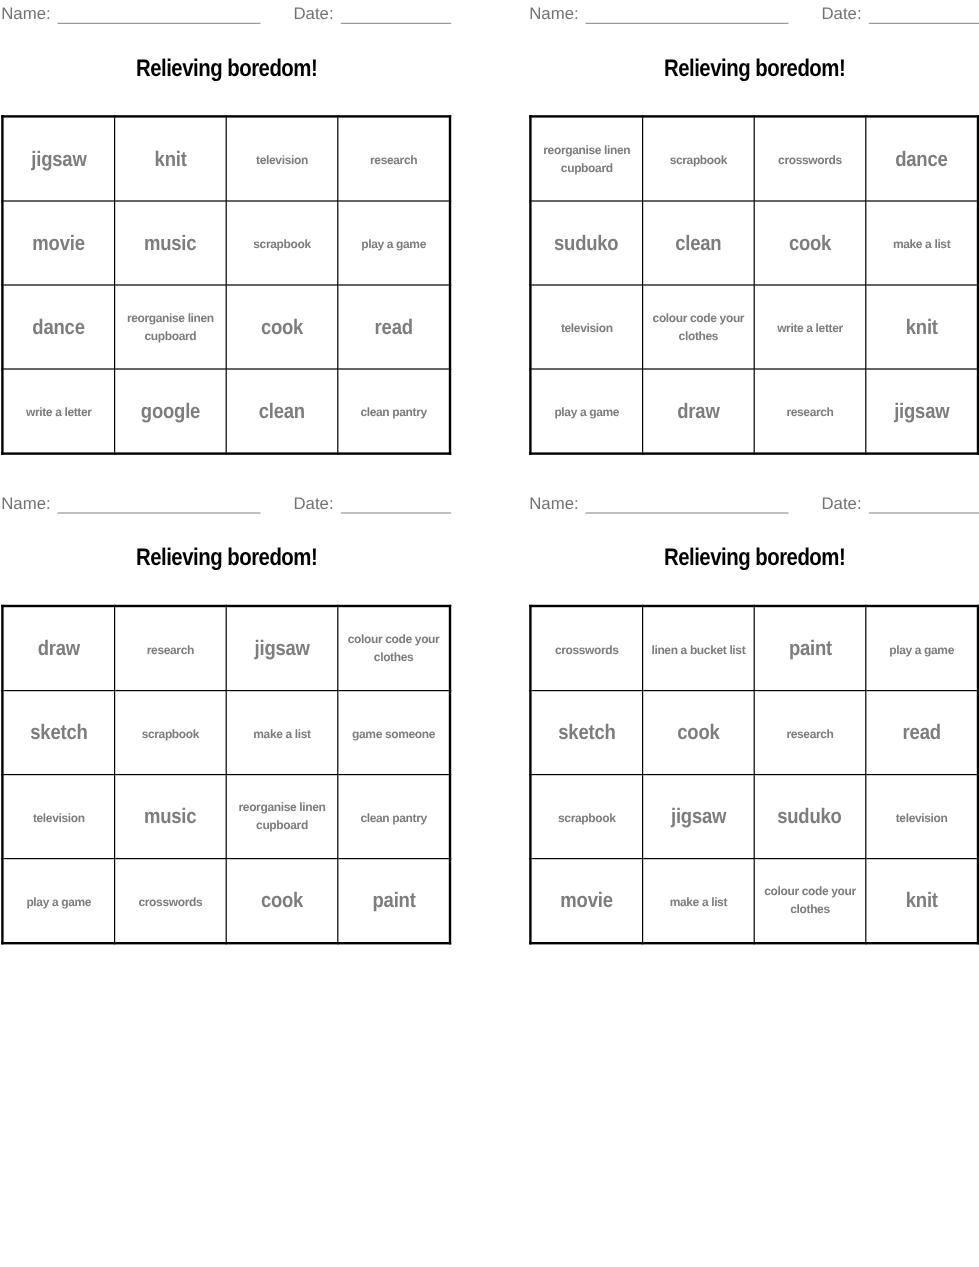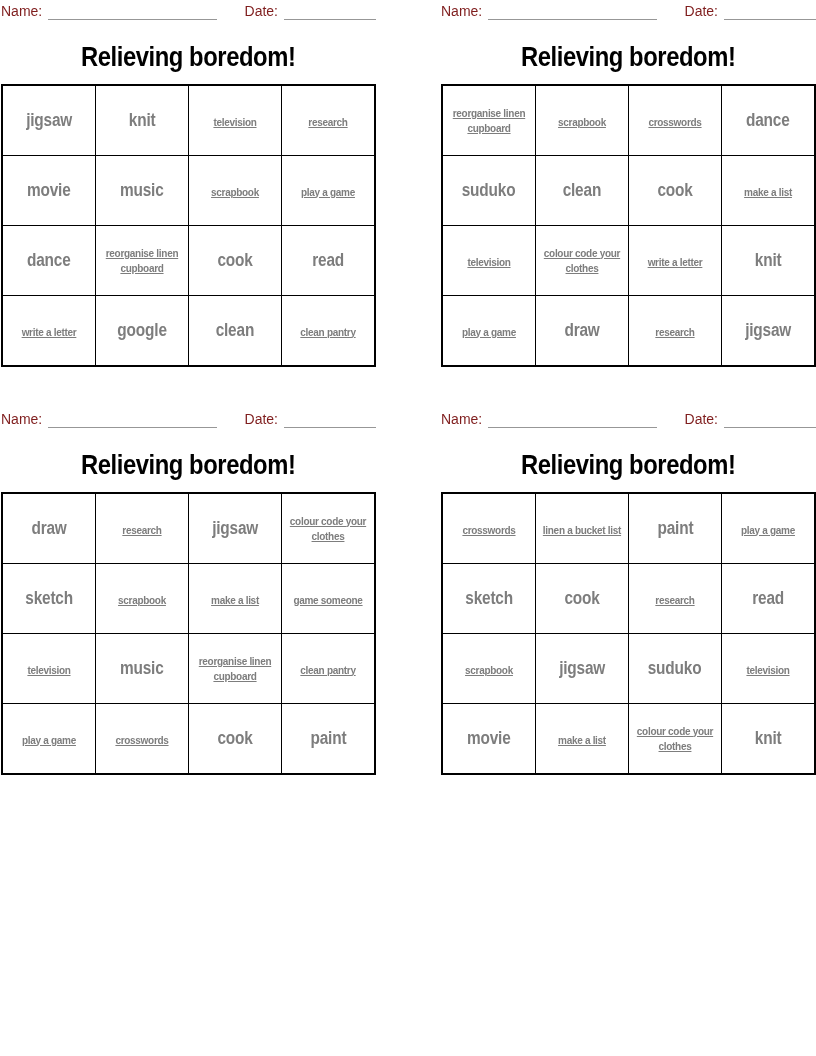--- a/index.html
+++ b/index.html
@@ -20,54 +20,54 @@
   }
   .card.pos-tl { left: 1px;   top: 3px; }
   .card.pos-tr { left: 441px; top: 3px; }
   .card.pos-bl { left: 1px;   top: 411px; }
   .card.pos-br { left: 441px; top: 411px; }
 
   .meta {
     display: flex;
     align-items: flex-end;
     font-size: 14px;
-    color: #7f1d1d;
+    color: #737373;
     height: 17px;
     line-height: 17px;
   }
   .blank-line {
     display: inline-block;
     border-bottom: 1.5px solid #979797;
     height: 14px;
   }
   .name-line { width: 169px; margin-left: 6px; }
   .date-line { width: 92px;  margin-left: 6px; }
   .meta-spacer { flex: 1; }
 
   .title {
     margin: 23px 0 0 0;
     text-align: center;
-    font-size: 28px;
+    font-size: 20px;
     font-weight: bold;
     color: #000000;
     line-height: 28px;
     white-space: nowrap;
   }
   .title-inner {
     display: inline-block;
     transform: scaleX(0.85);
     transform-origin: center;
     letter-spacing: -0.5px;
   }
 
   table.grid {
     border-collapse: collapse;
     table-layout: fixed;
     width: 375px;
-    margin-top: 13px;
+    margin-top: 25px;
     border: 2px solid #000000;
   }
   td.cell {
     border: 1.5px solid #000000;
     width: 25%;
     height: 69px;
     text-align: center;
     vertical-align: middle;
     padding: 0 3px;
   }
@@ -81,21 +81,20 @@
     transform: scaleX(0.88);
     transform-origin: center;
     letter-spacing: -0.2px;
     white-space: nowrap;
   }
   .cell-text.sm {
     display: inline-block;
     font-size: 10px;
     letter-spacing: -0.3px;
     line-height: 15px;
-    text-decoration: underline;
   }
 </style>
 </head>
 <body>
 
 <div class="card pos-tl">
   <div class="meta">
     <span>Name:</span>
     <span class="blank-line name-line"></span>
     <span class="meta-spacer"></span>

